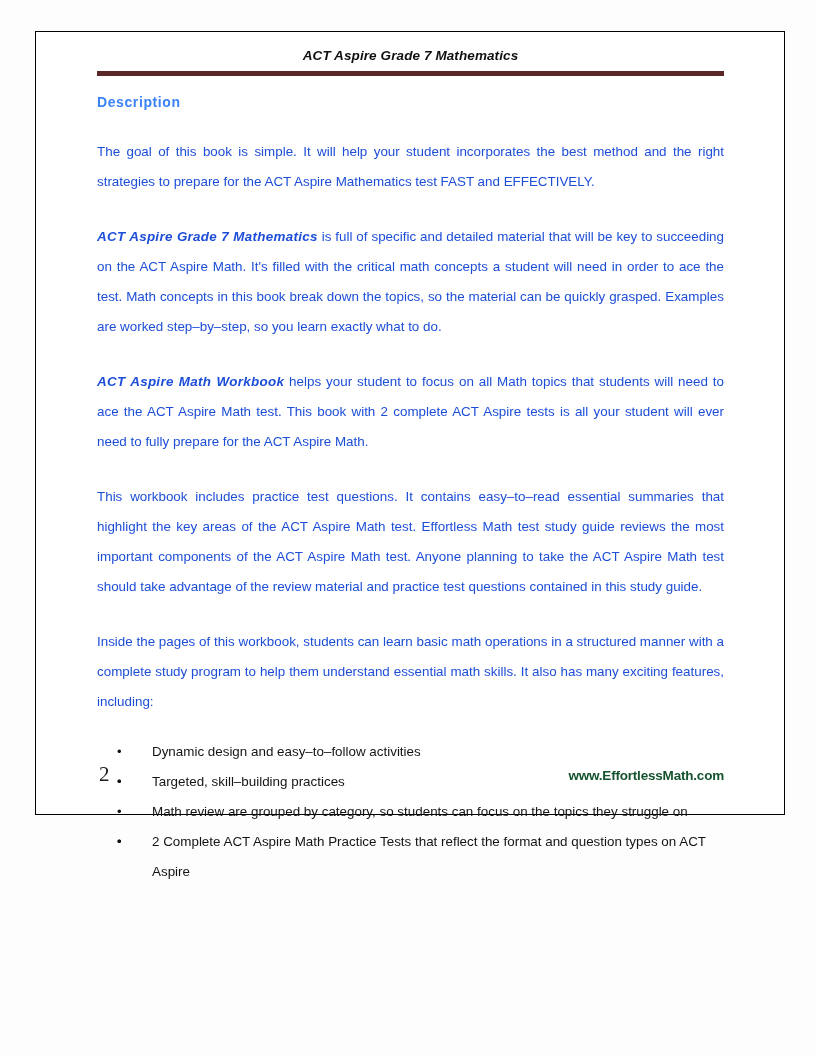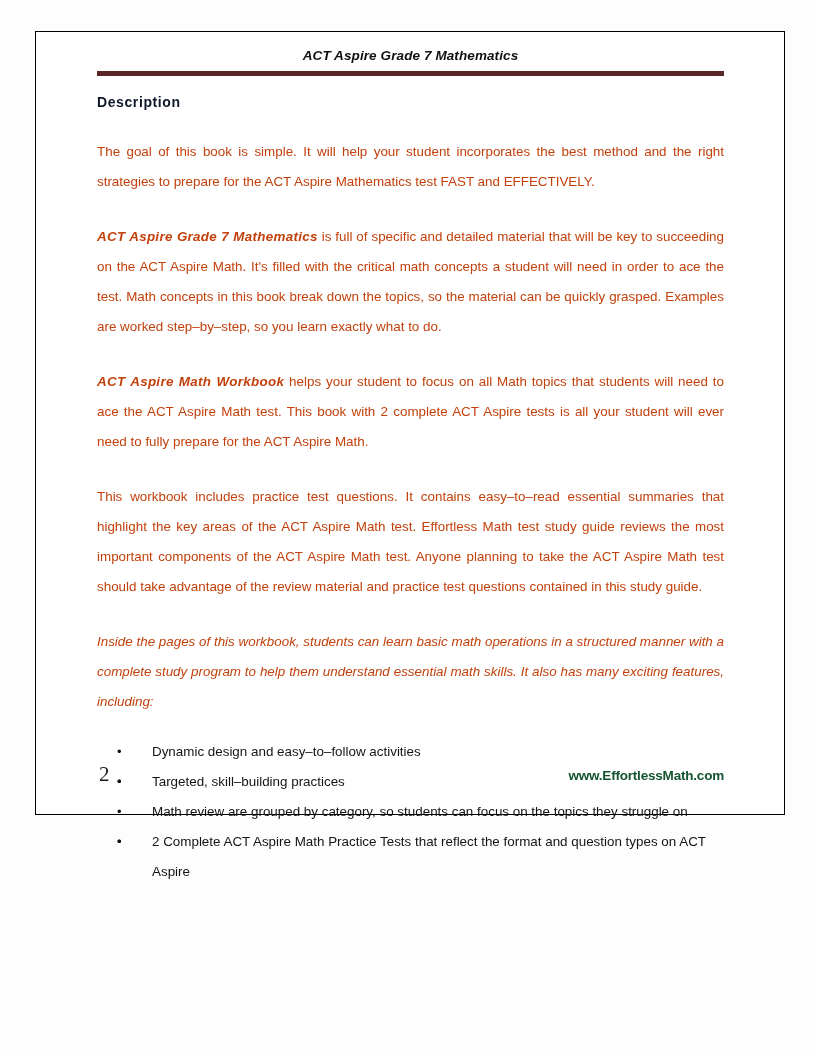--- a/index.html
+++ b/index.html
@@ -54,36 +54,36 @@
   #content {
     position: absolute;
     left: 61px;
     top: 62px;
     width: 627px;
   }
 
   #section-heading {
     font-size: 14px;
     font-weight: bold;
-    color: #0f172a;
+    color: #3b82f6;
     letter-spacing: 0.6px;
     margin: 0 0 26px 0;
     line-height: 1.2;
   }
 
   p.body-para {
     margin: 16px 0 25px 0;
     font-size: 13.4px;
     line-height: 30px;
-    color: #c2410c;
+    color: #1d4ed8;
     text-align: justify;
     text-justify: inter-word;
     font-stretch: condensed;
   }
-  p.body-para:last-of-type { margin-bottom: 0; font-style: italic; }
+  p.body-para:last-of-type { margin-bottom: 0; }
 
   .lead-bold {
     font-weight: bold;
     font-style: italic;
     letter-spacing: 0.3px;
   }
 
   
   #feature-list {
     list-style: none;

